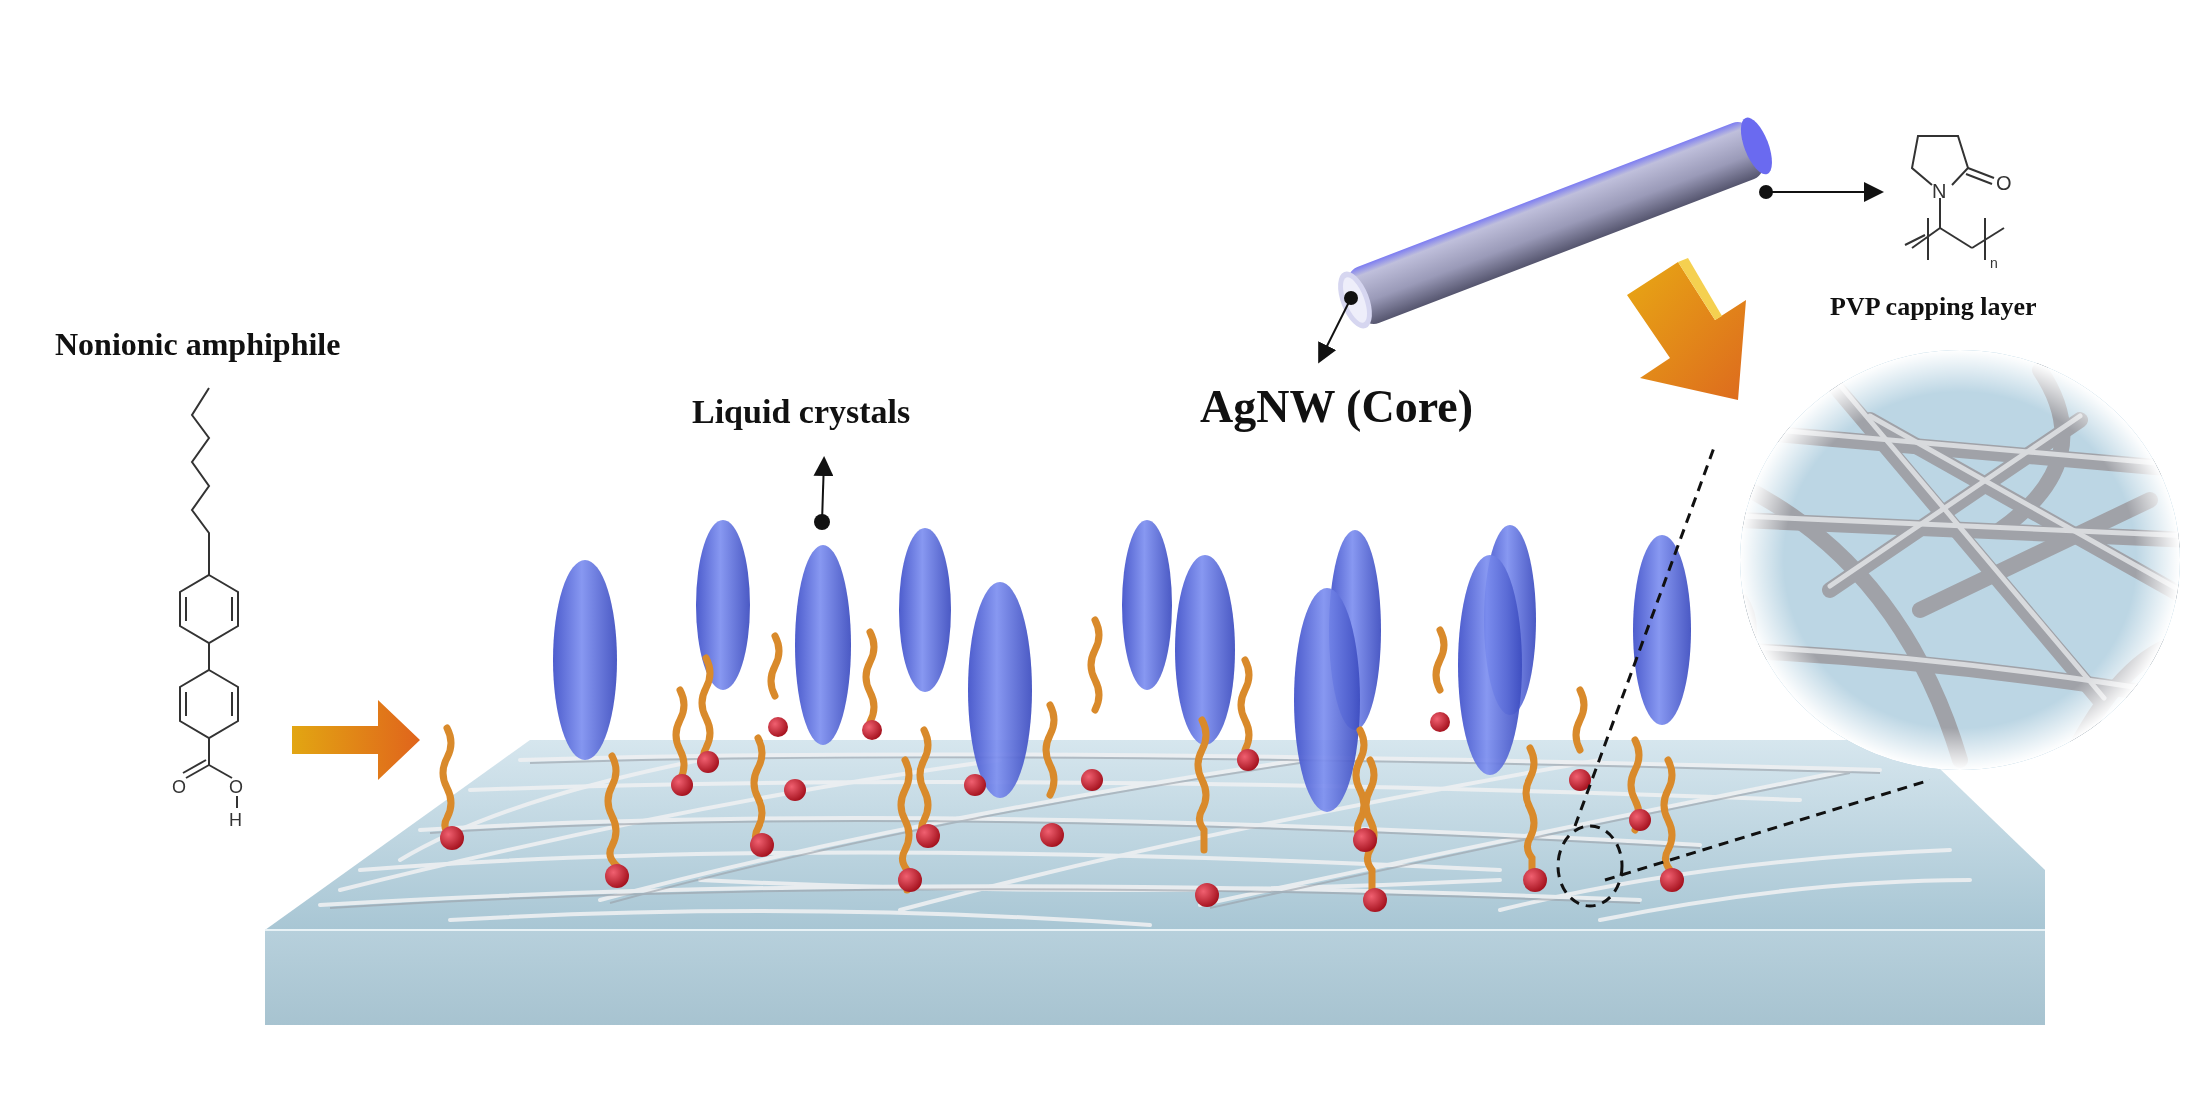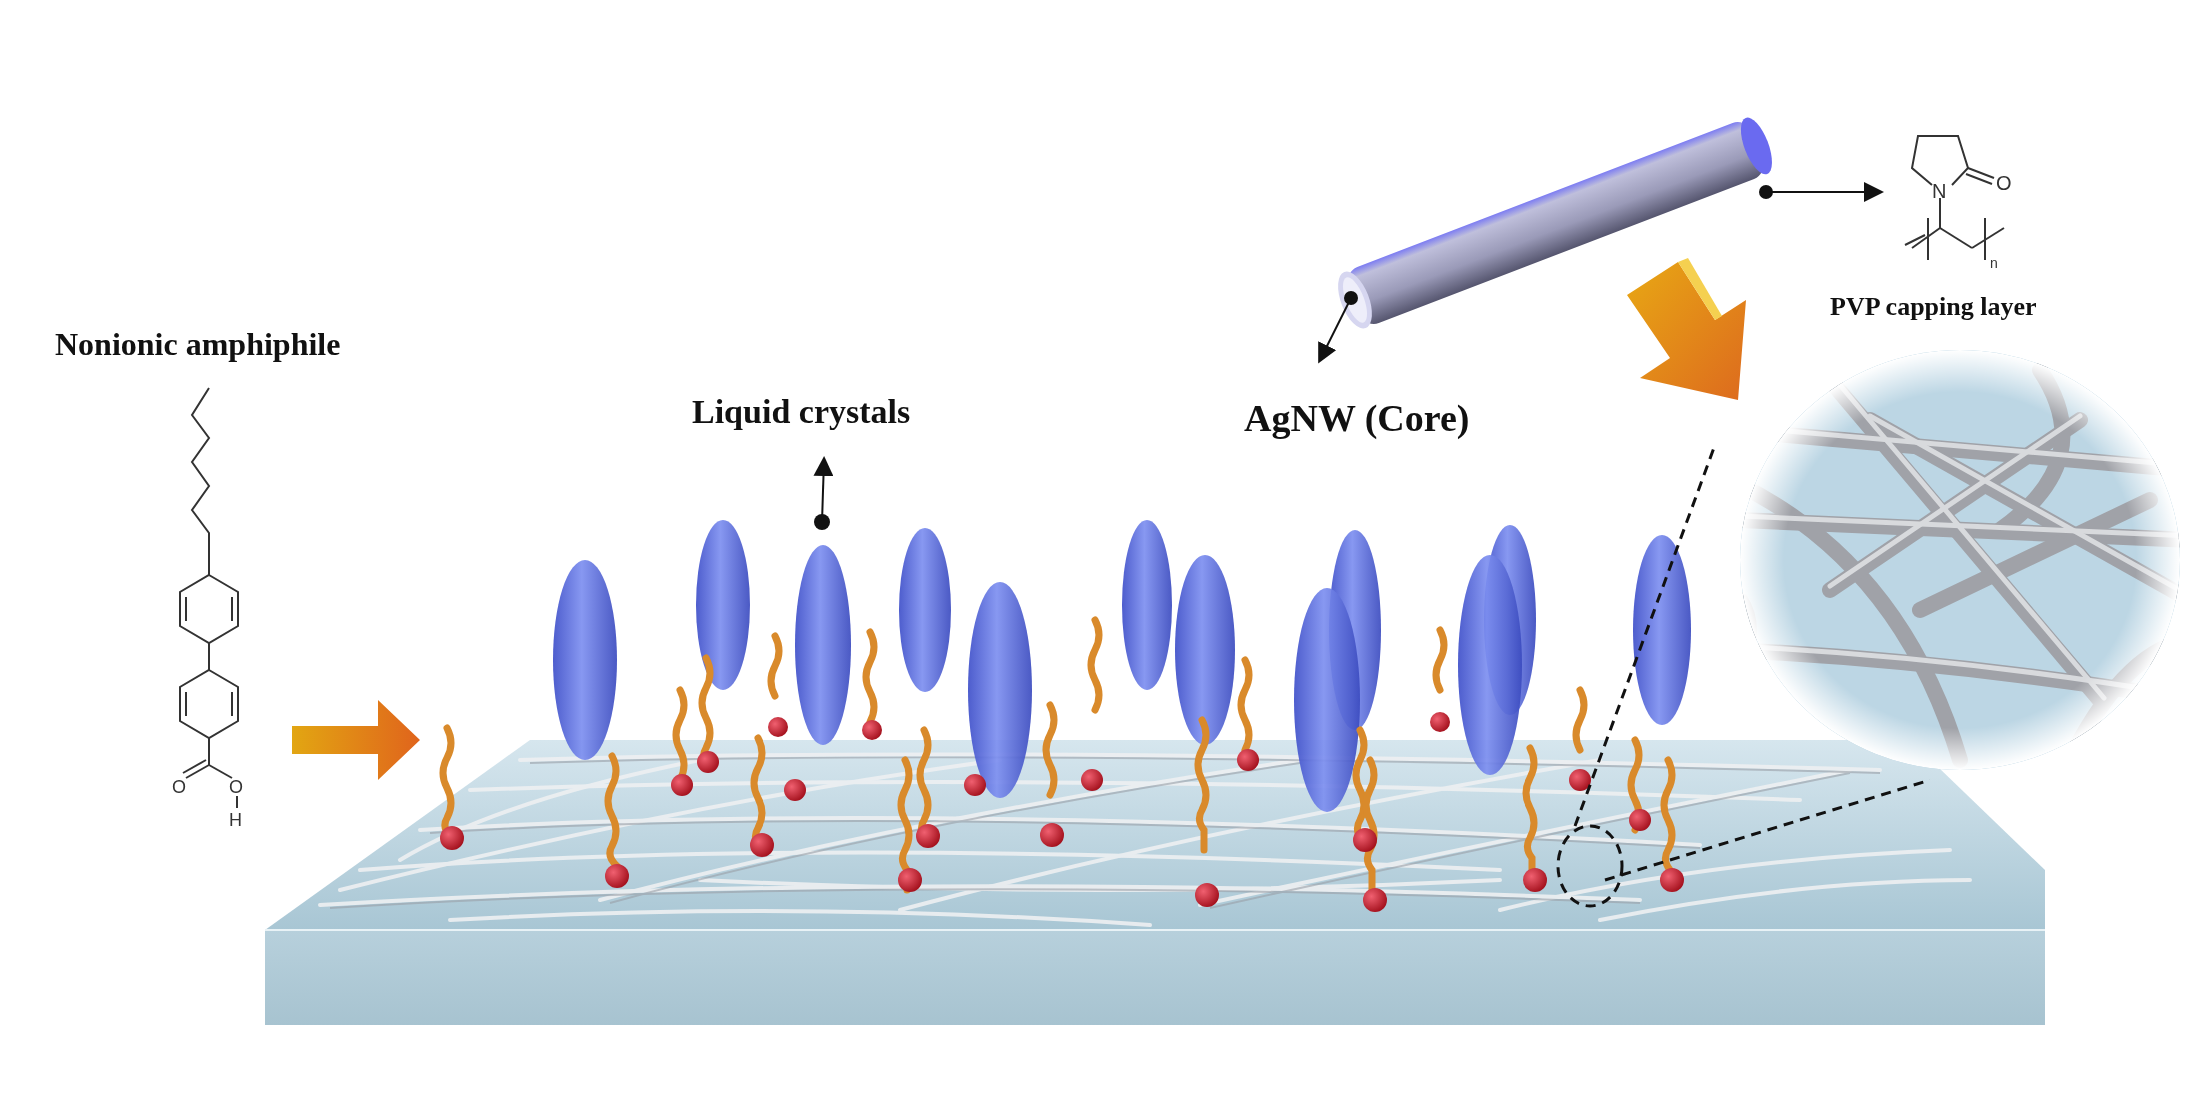--- a/index.html
+++ b/index.html
@@ -236,14 +236,14 @@
     <line x1="1928" y1="218" x2="1928" y2="260"></line>
     <line x1="1985" y1="218" x2="1985" y2="260"></line>
   </g>
   <text x="1932" y="198" font-family="Liberation Sans, sans-serif" font-size="20" fill="#333">N</text>
   <text x="1996" y="190" font-family="Liberation Sans, sans-serif" font-size="20" fill="#333">O</text>
   <text x="1990" y="268" font-family="Liberation Sans, sans-serif" font-size="14" fill="#333">n</text>
 </svg>
 
 <div class="label" style="left:55px; top:326px; font-size:32px;font-family:Liberation Serif, serif;">Nonionic amphiphile</div>
 <div class="label" style="left:682px; top:393px; font-size:34px;margin-left:10px;">Liquid crystals</div>
-<div class="label" style="left:1200px; top:396px; font-size:38px;margin-left:44px;">AgNW (Core)</div>
+<div class="label" style="left:1200px; top:380px; font-size:46px;">AgNW (Core)</div>
 <div class="label" style="left:1830px; top:292px; font-size:26px;">PVP capping layer</div>
 
 </body></html>

